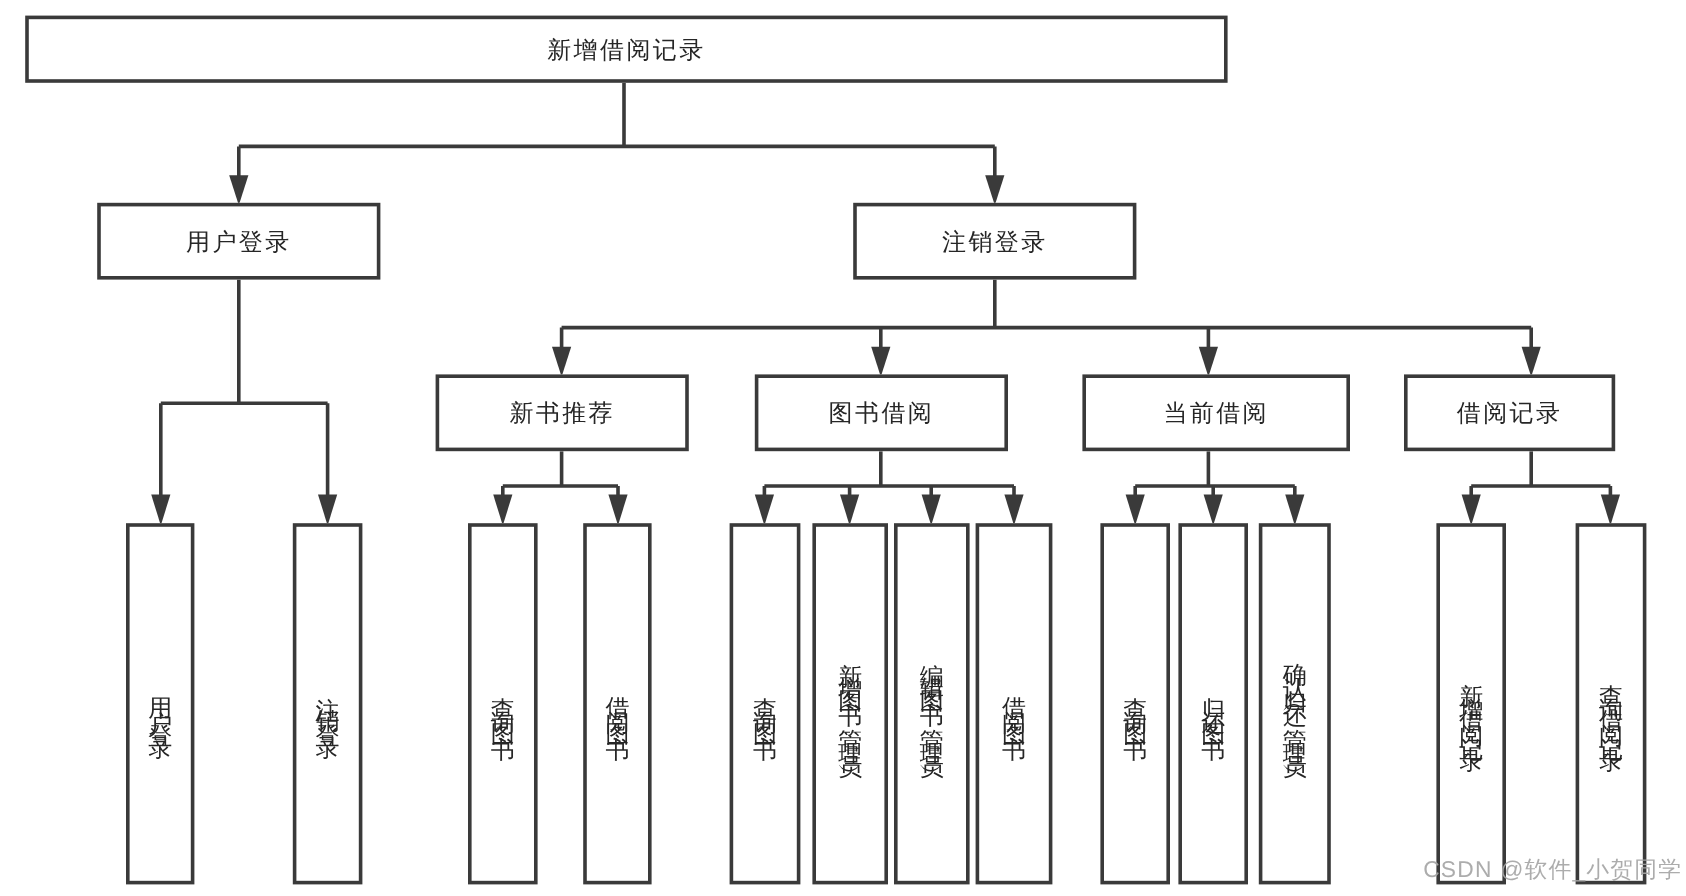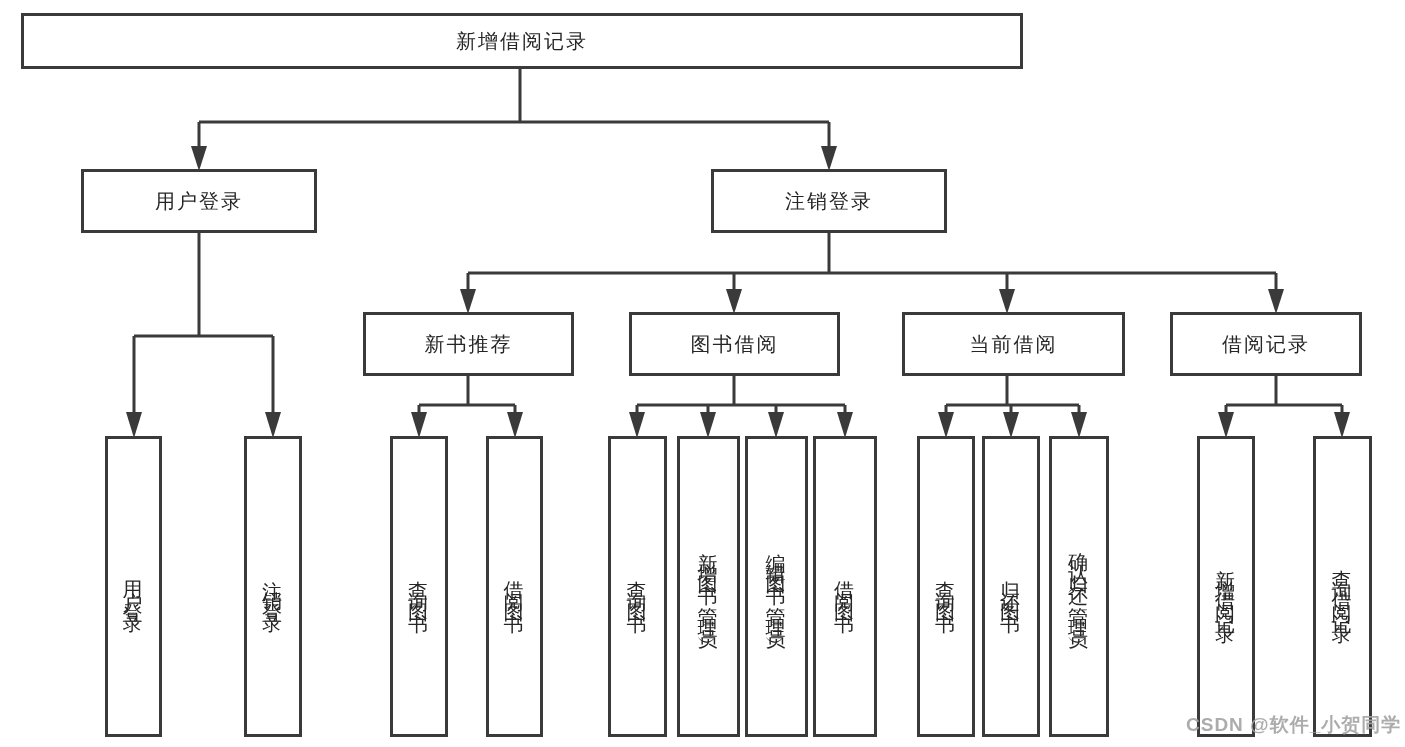--- a/index.html
+++ b/index.html
@@ -16,21 +16,21 @@
     display:flex;align-items:center;justify-content:center;
     color:#262626;
   }
   .box .lbl{font-size:20px;letter-spacing:2px;white-space:nowrap;}
   .vbox .lbl{
     writing-mode:vertical-rl;
     font-size:20px;letter-spacing:11px;white-space:nowrap;
   }
   .watermark{
     position:absolute;left:1186px;top:712px;z-index:3;
-    font-size:19px;font-weight:700;color:#a6a6a6;opacity:.92;
+    font-size:19px;font-weight:400;color:#a6a6a6;opacity:.92;
     letter-spacing:1px;white-space:nowrap;
   }
 </style>
 </head>
 <body>
 
 <div class="stage">
 
   <svg class="connectors" width="1405" height="747" aria-hidden="true">
     <g>
@@ -88,21 +88,21 @@
 
   <div class="box" style="left:363px;top:312px;width:211px;height:64px">
     <span class="lbl">新书推荐</span>
   </div>
   <div class="box" style="left:629px;top:312px;width:211px;height:64px">
     <span class="lbl">图书借阅</span>
   </div>
   <div class="box" style="left:902px;top:312px;width:223px;height:64px">
     <span class="lbl">当前借阅</span>
   </div>
-  <div class="box" style="left:1170px;top:312px;width:192px;height:64px">
+  <div class="box" style="left:1170px;top:312px;width:176px;height:64px">
     <span class="lbl">借阅记录</span>
   </div>
 
   <div class="box vbox" style="left:105px;top:436px;width:57px;height:301px">
     <span class="lbl">用户登录</span>
   </div>
   <div class="box vbox" style="left:244px;top:436px;width:58px;height:301px">
     <span class="lbl">注销登录</span>
   </div>
 

